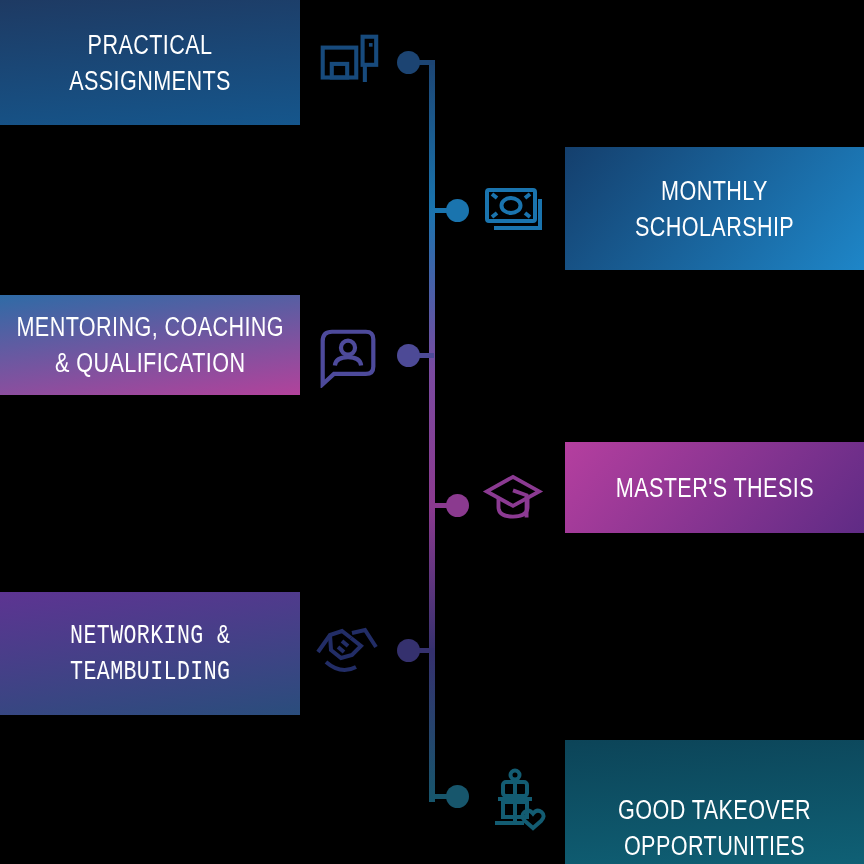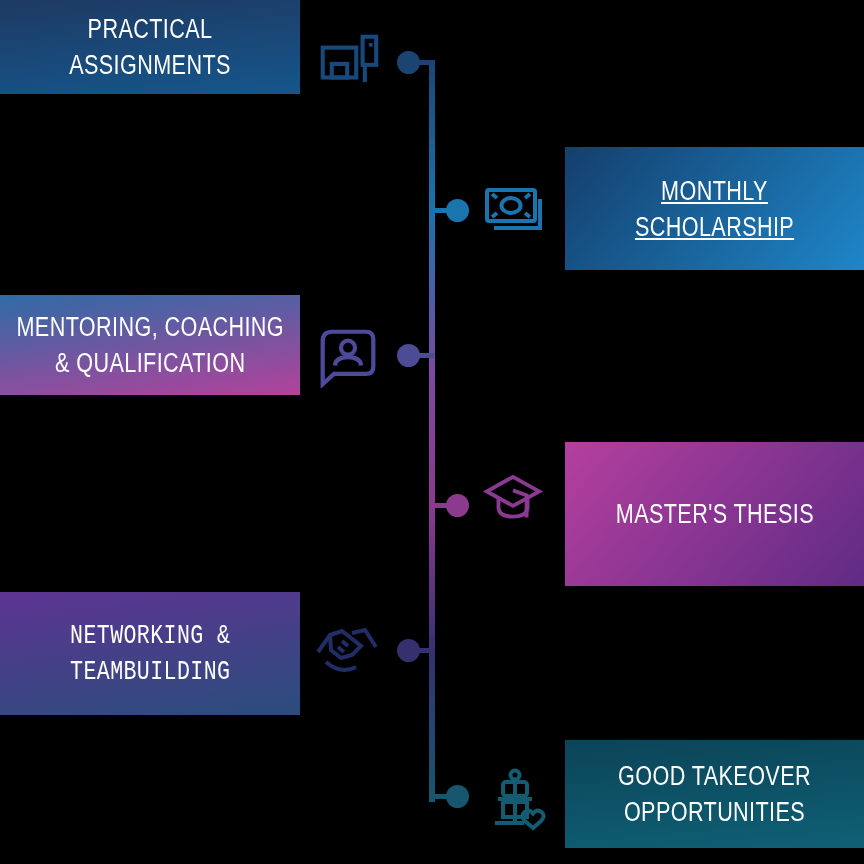--- a/index.html
+++ b/index.html
@@ -12,26 +12,26 @@
     position:absolute;display:flex;align-items:center;justify-content:center;
     color:#fff;text-align:center;
   }
   .label{
     transform:scaleX(0.80);transform-origin:center;
     font-size:27px;line-height:36px;font-weight:400;letter-spacing:0.5px;
     white-space:nowrap;
   }
   .label .line{display:block;}
   .label .line:empty{display:none;}
-  .b1{left:0;top:0;width:300px;height:94px;background:linear-gradient(175deg,#1e3a63,#15568c);}
-  .b2{left:565px;top:147px;width:299px;height:123px;background:linear-gradient(130deg,#143f6d,#1e86c8);text-decoration:underline;}
+  .b1{left:0;top:0;width:300px;height:125px;background:linear-gradient(175deg,#1e3a63,#15568c);}
+  .b2{left:565px;top:147px;width:299px;height:123px;background:linear-gradient(130deg,#143f6d,#1e86c8);}
   .b3{left:0;top:295px;width:300px;height:100px;background:linear-gradient(172deg,#2f6ba6,#b2429b);}
-  .b4{left:565px;top:442px;width:299px;height:144px;background:linear-gradient(130deg,#b53f9f,#5f2b85);}
+  .b4{left:565px;top:442px;width:299px;height:91px;background:linear-gradient(130deg,#b53f9f,#5f2b85);}
   .b5{left:0;top:592px;width:300px;height:123px;background:linear-gradient(172deg,#5d3492,#2a4d7c);font-family:Liberation Mono, monospace;}
-  .b6{left:565px;top:740px;width:299px;height:108px;background:linear-gradient(175deg,#0c4458,#0f6075);}
+  .b6{left:565px;top:740px;width:299px;height:124px;background:linear-gradient(175deg,#0c4458,#0f6075);align-items:flex-end;}
   
   .vline{
     position:absolute;left:429px;top:60px;width:6px;height:742px;
     background:linear-gradient(180deg,#1c4472 0%,#1a74ae 20%,#7a4aa0 42%,#8b3a8f 60%,#35316e 80%,#17566c 100%);
   }
   .stub{position:absolute;height:5px;width:27px;}
   .s1{left:407px;top:60px;}
   .s2{left:433px;top:208px;}
   .s3{left:407px;top:353px;}
   .s4{left:433px;top:503px;}

